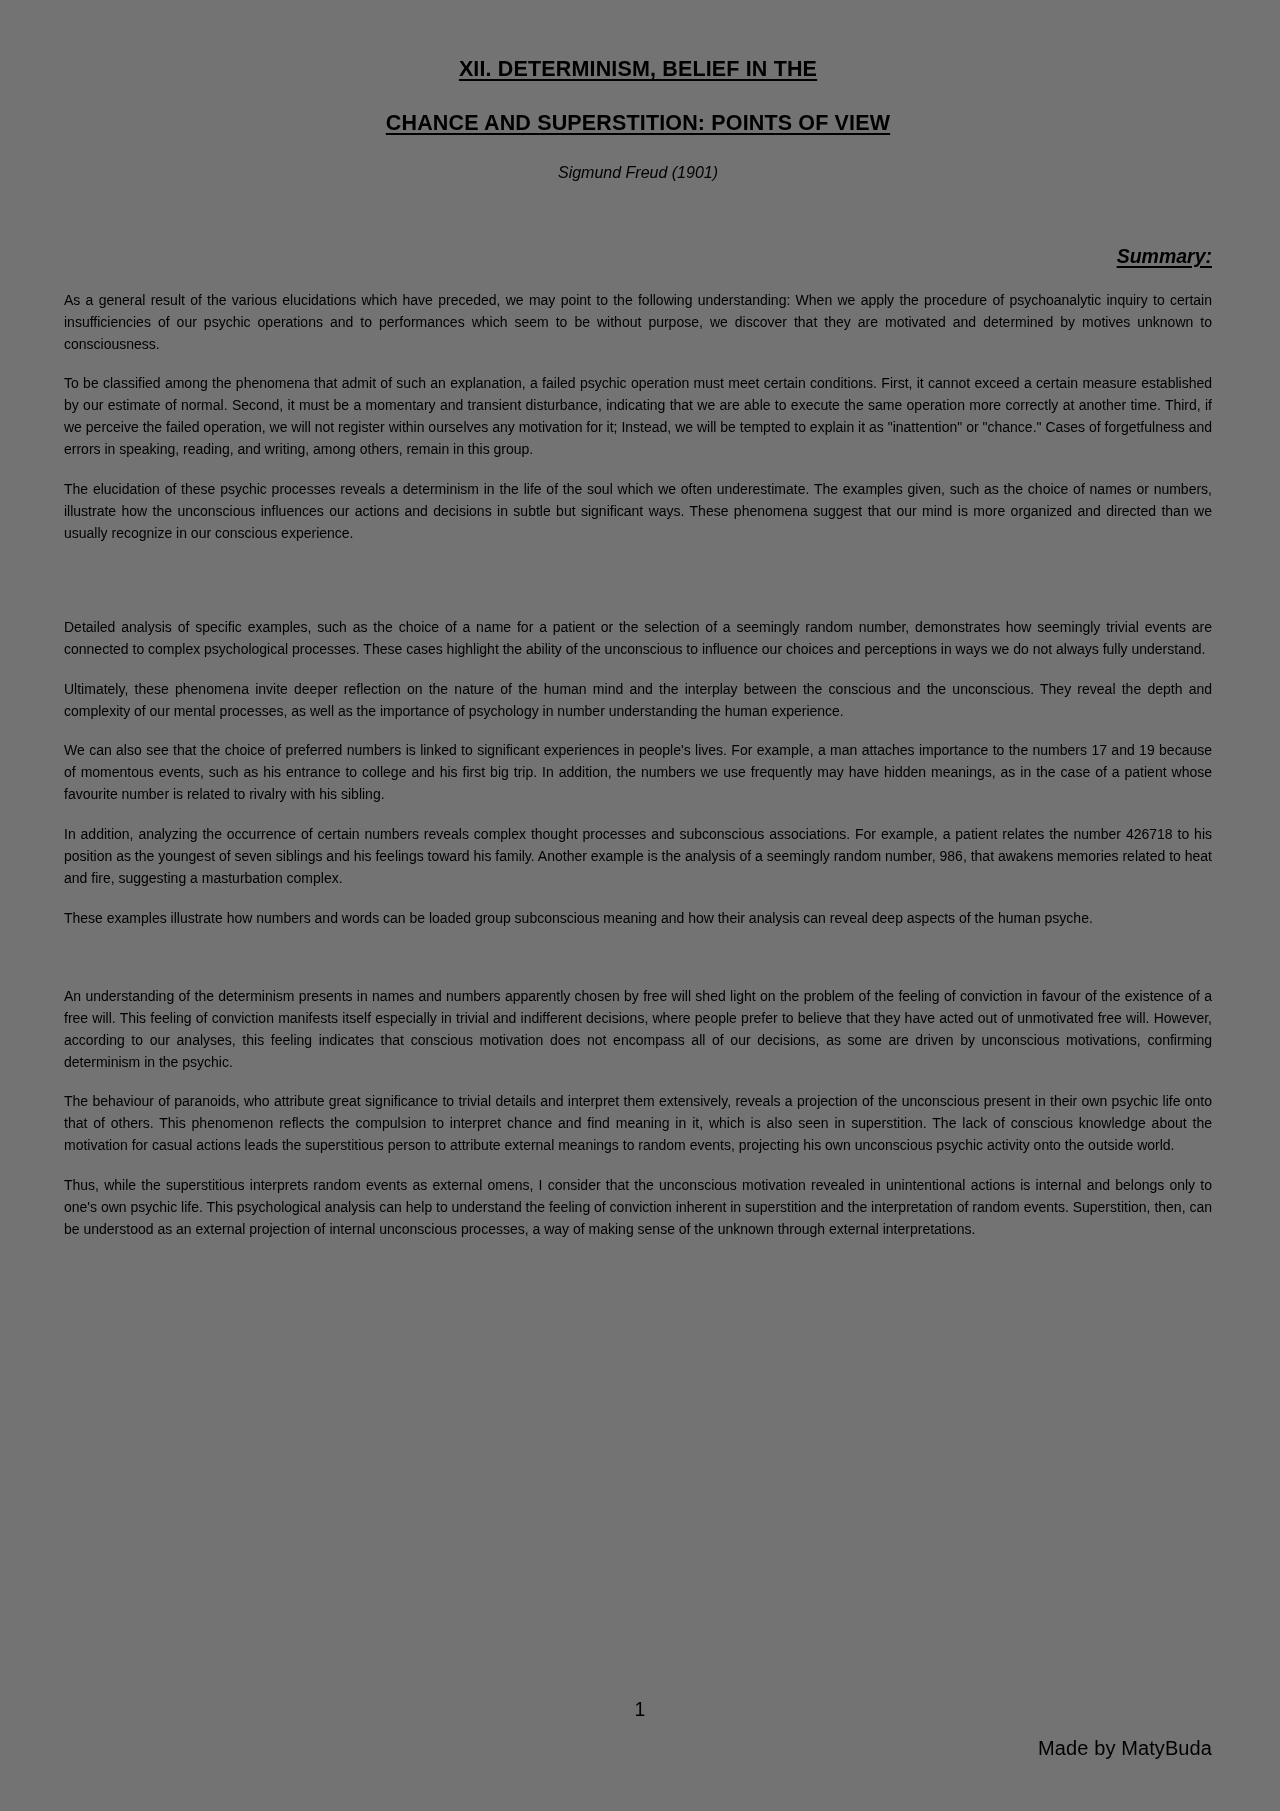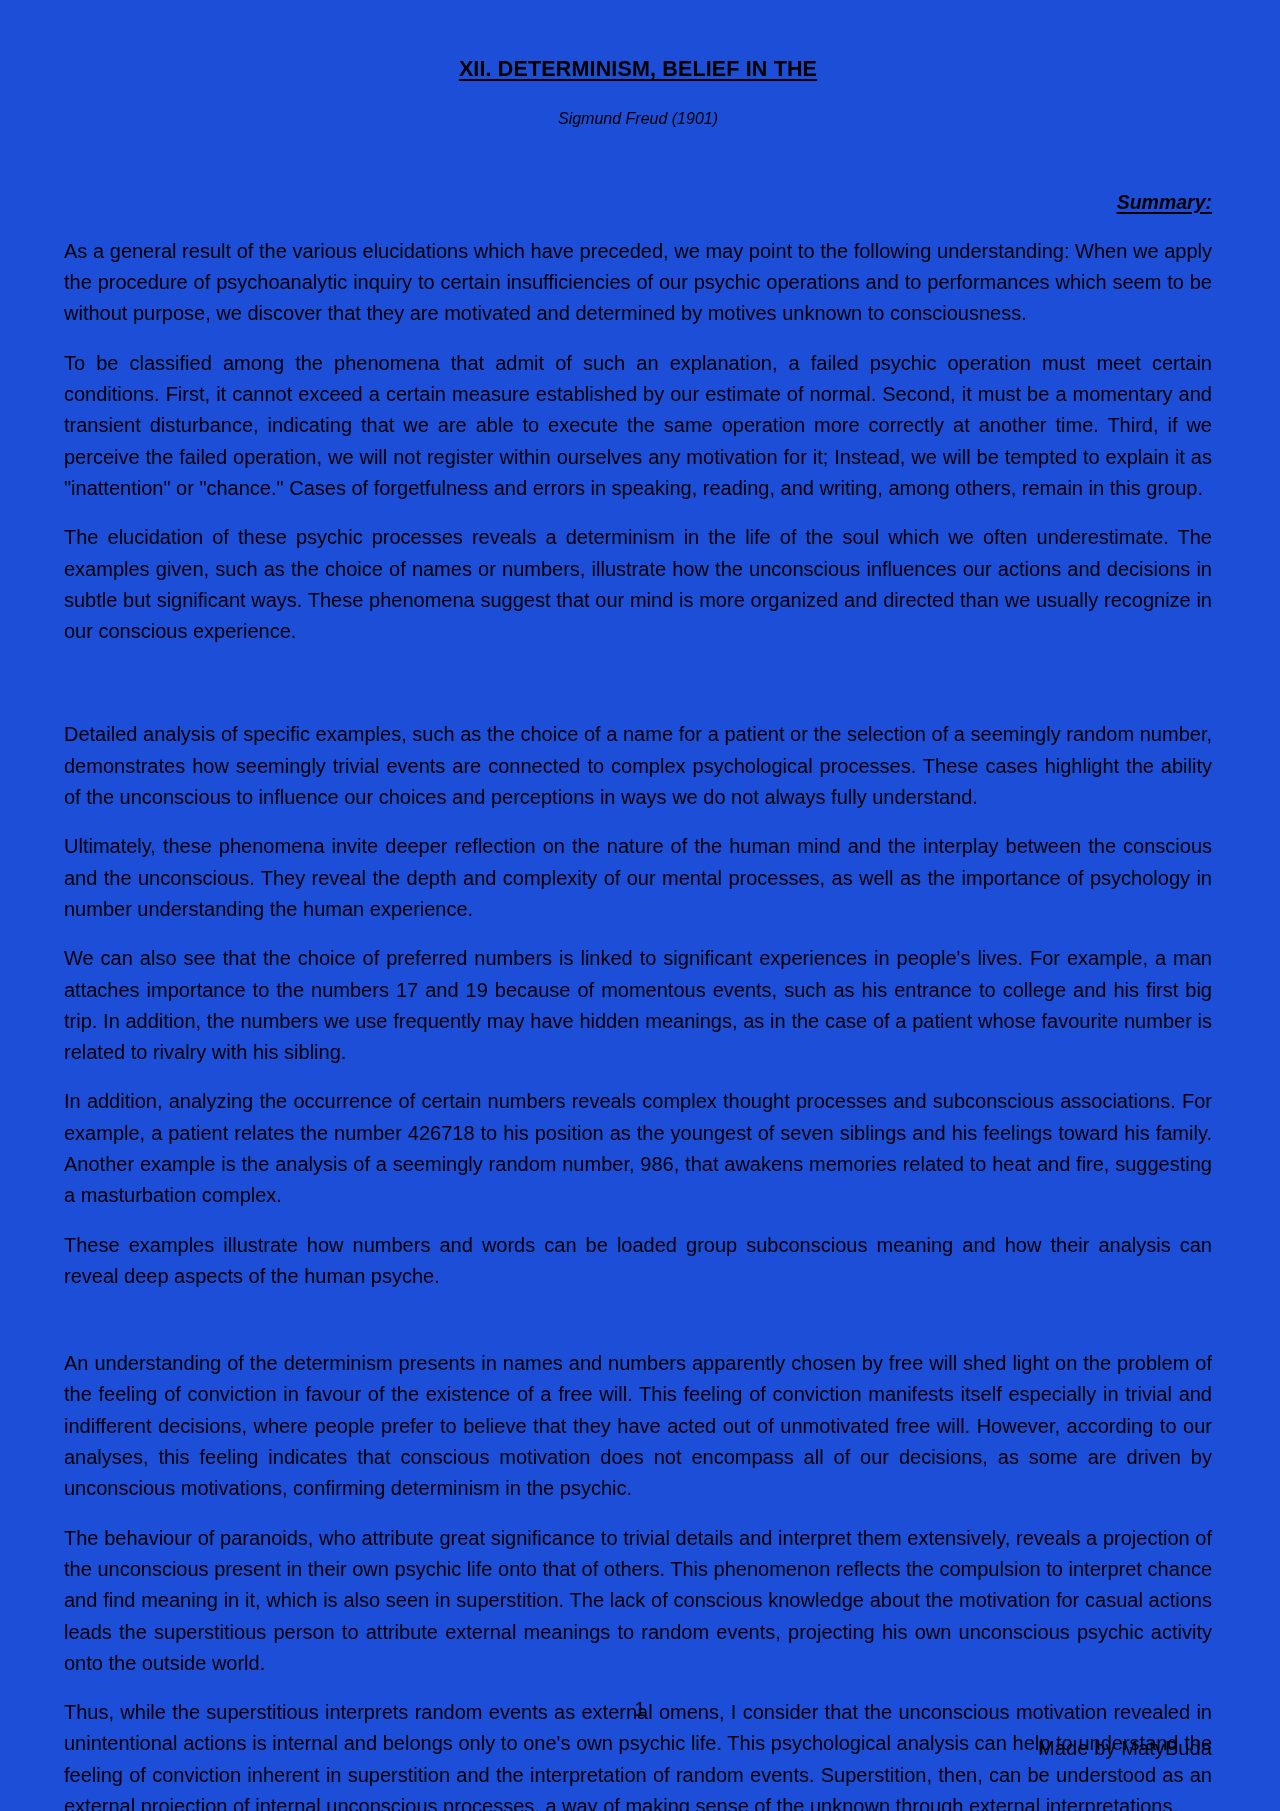--- a/index.html
+++ b/index.html
@@ -9,21 +9,21 @@
   }
   body {
     font-family: "Liberation Sans", sans-serif;
     color: #000000;
     -webkit-font-smoothing: antialiased;
   }
   .page {
     position: relative;
     width: 1280px;
     min-height: 1811px;
-    background: #1d4ed8;
+    background: #737373;
     margin: 0 auto;
     box-sizing: border-box;
     padding: 0;
     overflow: hidden;
   }
   .content {
     position: absolute;
     left: 64px;
     top: 0;
     width: 1148px;
@@ -70,21 +70,21 @@
     text-decoration: underline;
     text-underline-offset: 3px;
     text-decoration-thickness: 2px;
   }
 
   
   .body-text {
     margin-top: 22px;
   }
   p.para {
-    font-size: 20px;
+    font-size: 14px;
     line-height: 1.565;
     text-align: justify;
     text-justify: inter-word;
     margin: 0 0 18px 0;
     hyphens: none;
   }
   p.para:last-child {
     margin-bottom: 0;
   }
   .block-gap {
@@ -112,20 +112,21 @@
   }
 </style>
 </head>
 <body>
 
 <div class="page">
   <div class="content">
 
     <div class="title-block">
       <div class="doc-title-line"><span class="ul">XII. DETERMINISM, BELIEF IN THE</span></div>
+      <div class="doc-title-line title-line-2"><span class="ul">CHANCE AND SUPERSTITION: POINTS OF VIEW</span></div>
       <div class="doc-author">Sigmund Freud (1901)</div>
     </div>
 
     <div class="section-heading"><span class="ul">Summary:</span></div>
 
     <div class="body-text">
       <p class="para">As a general result of the various elucidations which have preceded, we may point to the following understanding: When we apply the procedure of psychoanalytic inquiry to certain insufficiencies of our psychic operations and to performances which seem to be without purpose, we discover that they are motivated and determined by motives unknown to consciousness.</p>
       <p class="para">To be classified among the phenomena that admit of such an explanation, a failed psychic operation must meet certain conditions. First, it cannot exceed a certain measure established by our estimate of normal. Second, it must be a momentary and transient disturbance, indicating that we are able to execute the same operation more correctly at another time. Third, if we perceive the failed operation, we will not register within ourselves any motivation for it; Instead, we will be tempted to explain it as "inattention" or "chance." Cases of forgetfulness and errors in speaking, reading, and writing, among others, remain in this group.</p>
       <p class="para">The elucidation of these psychic processes reveals a determinism in the life of the soul which we often underestimate. The examples given, such as the choice of names or numbers, illustrate how the unconscious influences our actions and decisions in subtle but significant ways. These phenomena suggest that our mind is more organized and directed than we usually recognize in our conscious experience.</p>
     </div>

